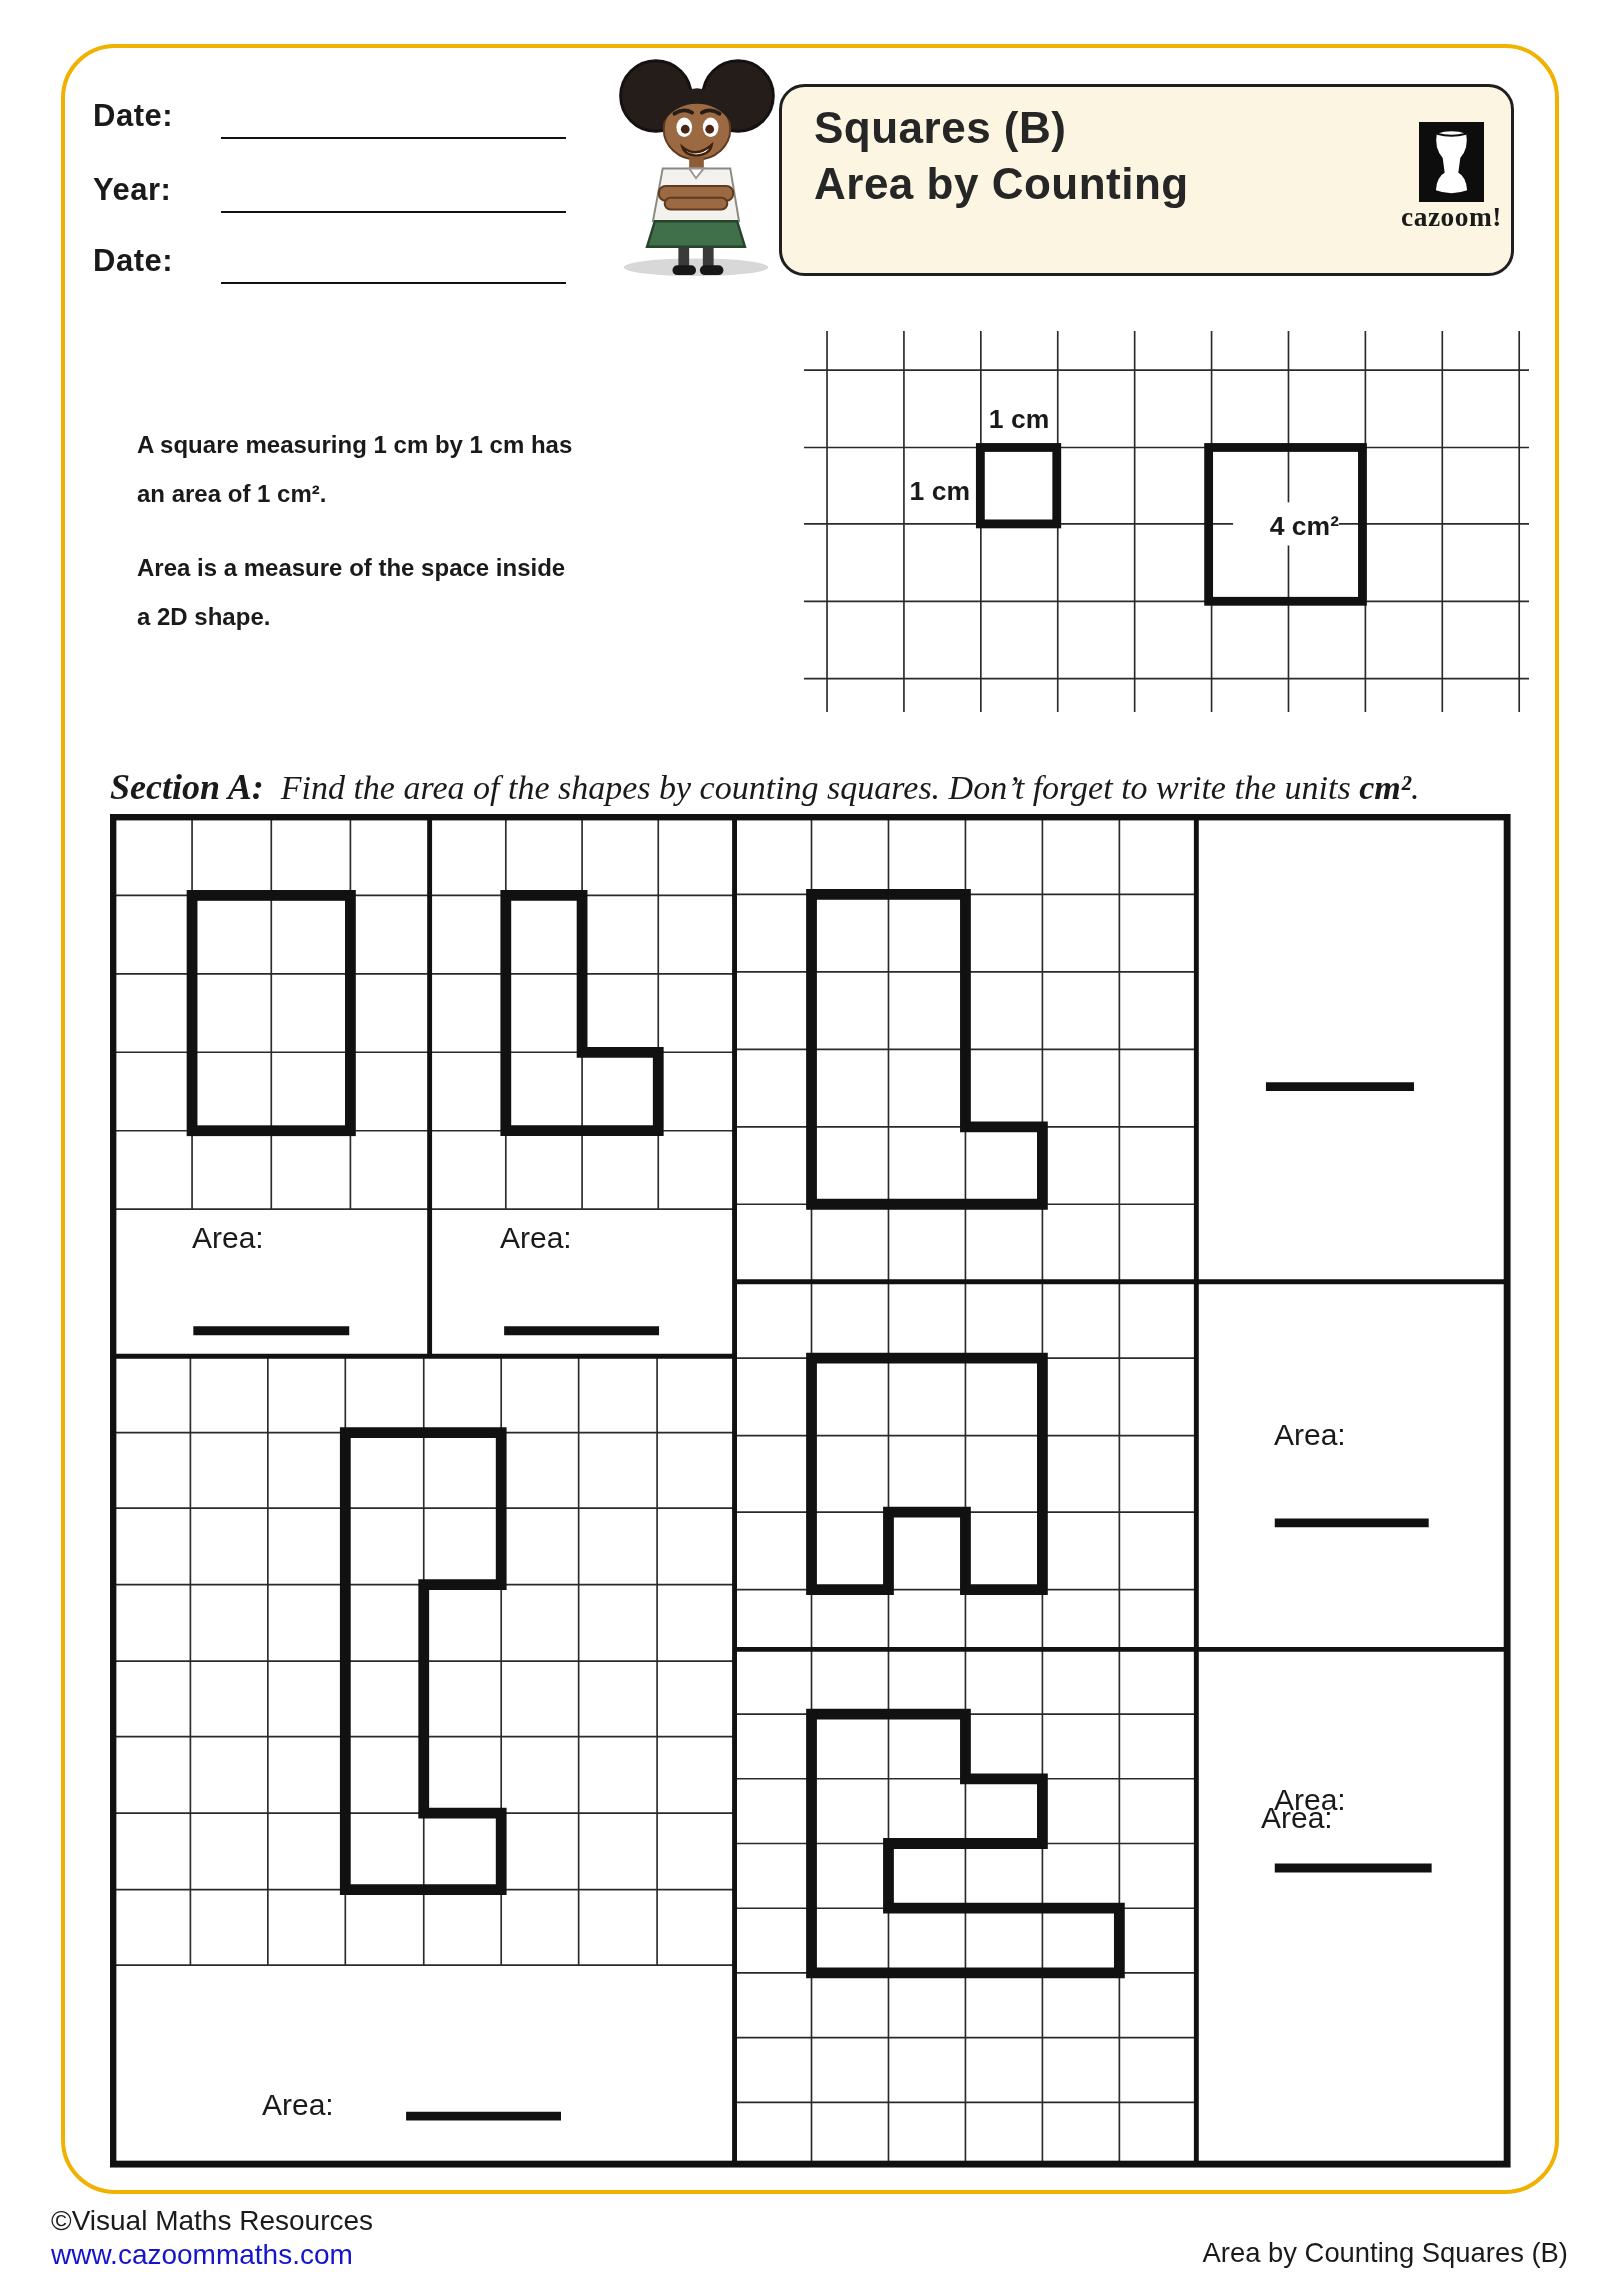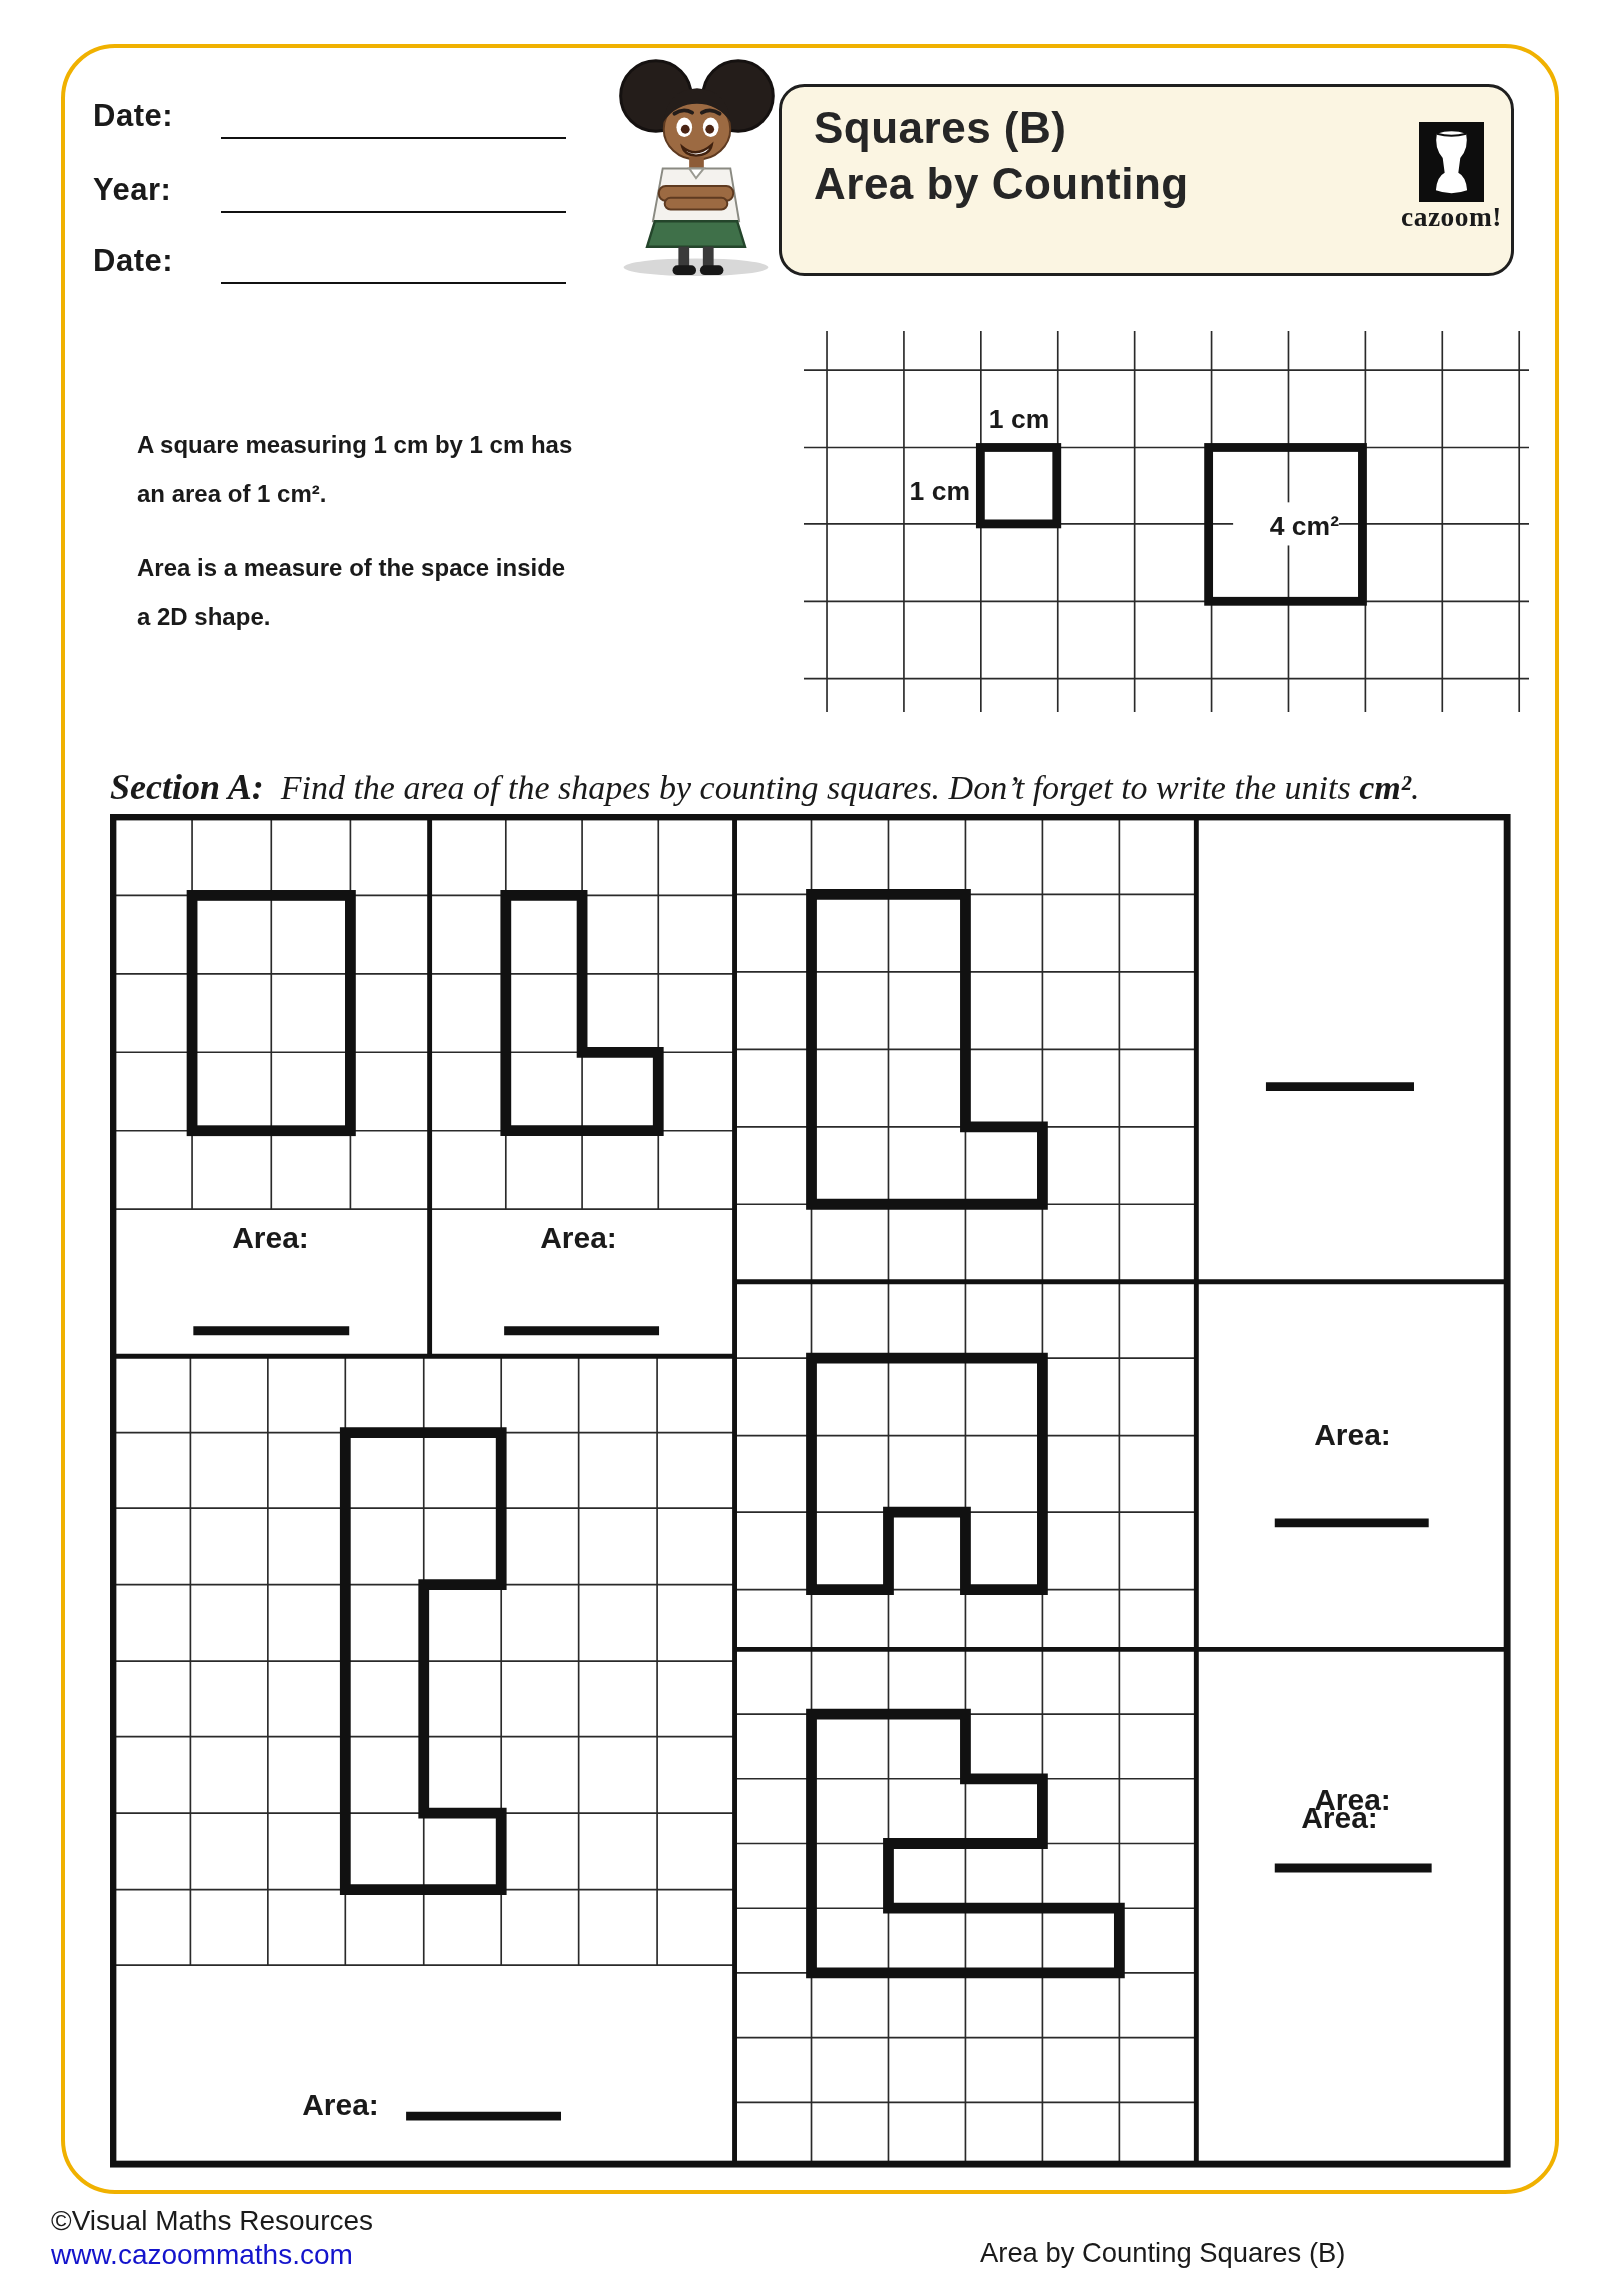--- a/index.html
+++ b/index.html
@@ -18,25 +18,25 @@
   .intro{left:137px;top:420px;width:647px;font-weight:bold;font-size:24px;line-height:49px;}
   .intro p{margin:0 0 24.5px 0;}
   
   .ex-label{font-weight:bold;font-size:26.5px;}
   
   .section-head{left:110px;top:766px;width:1431px;font-family:"Liberation Serif",serif;font-size:34px;white-space:nowrap;}
   .section-head .lead{font-weight:bold;font-style:italic;font-size:36px;}
   .section-head .instr{font-style:italic;}
   .section-head .units{font-weight:bold;font-style:italic;}
   
-  .area-label{font-weight:bold;font-size:30px;width:157px;text-align:center;}
+  .area-label{font-weight:normal;font-size:30px;width:157px;}
   
   .footer-left1{left:51px;top:2205px;font-size:28px;}
   .footer-left2{left:51px;top:2239px;font-size:28px;color:#1414CC;}
-  .footer-right{left:980px;top:2237px;width:588px;font-size:27.4px;}
+  .footer-right{left:980px;top:2237px;width:588px;text-align:right;font-size:27.4px;}
   svg{display:block;}
 </style>
 </head>
 <body>
 
 <div class="abs page-frame"></div>
 
 <div class="abs hdr-label" style="left:93px;top:98px;">Date:</div>
 <div class="abs write-line" style="left:221px;top:137px;width:345px;"></div>
 <div class="abs hdr-label" style="left:93px;top:172px;">Year:</div>

